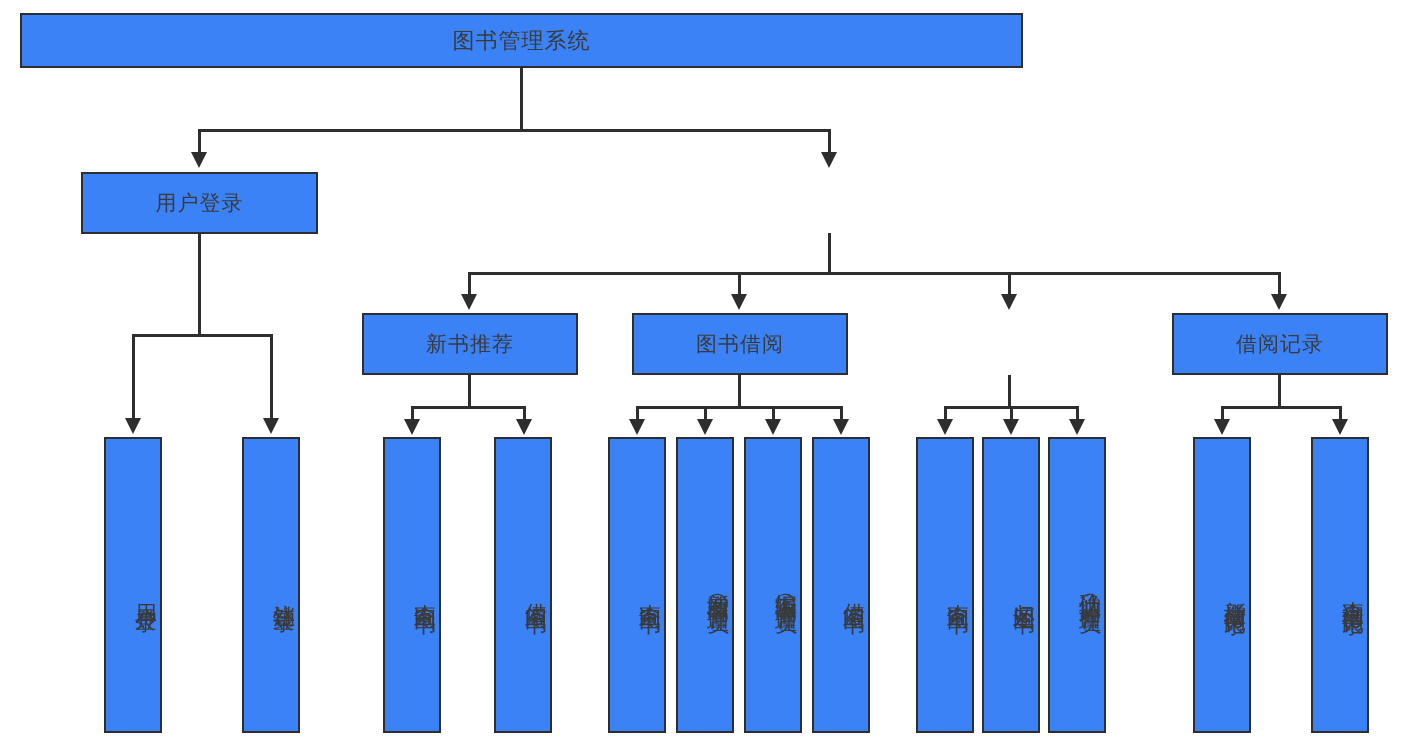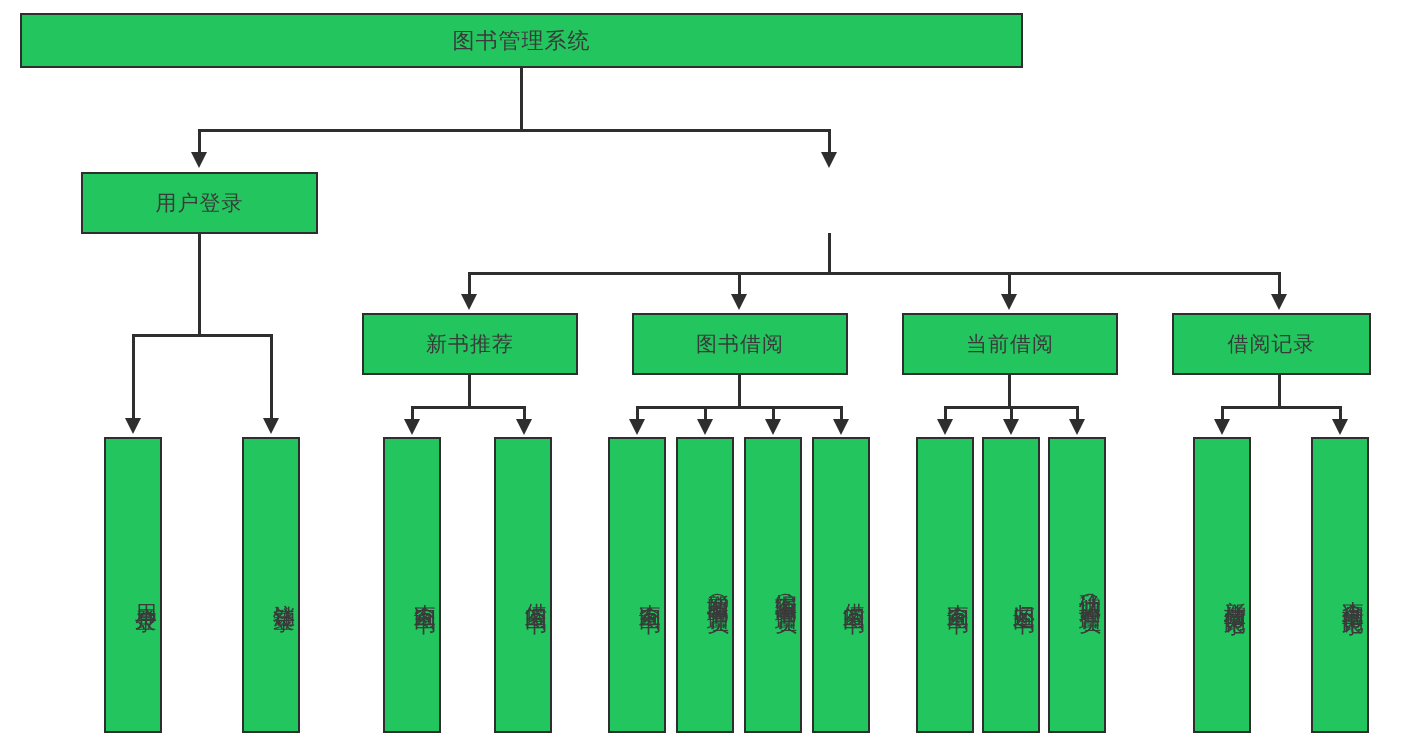--- a/index.html
+++ b/index.html
@@ -16,21 +16,21 @@
     width: 1405px;
     height: 747px;
     background: #ffffff;
     overflow: hidden;
   }
   
   .node {
     position: absolute;
     box-sizing: border-box;
     border: 2.5px solid #2e2e2e;
-    background: #22c55e;
+    background: #3b82f6;
     color: #3a3a3a;
     display: flex;
     align-items: center;
     justify-content: center;
     text-align: center;
     line-height: 1.25;
   }
   .node.horiz {
     font-size: 21px;
     letter-spacing: 1px;
@@ -117,23 +117,22 @@
   <div class="line-v" style="left:1008px; top:272px; height:25px;"></div>
   <div class="arrow" style="left:1001px; top:294px;"></div>
 
   <div class="line-v" style="left:1278px; top:272px; height:25px;"></div>
   <div class="arrow" style="left:1271px; top:294px;"></div>
 
   <div class="node horiz" style="left:362px; top:313px; width:216px; height:62px;">新书推荐</div>
 
   <div class="node horiz" style="left:632px; top:313px; width:216px; height:62px;">图书借阅</div>
 
-  <div class="node horiz" style="left:902px; top:313px; width:216px; height:62px;">当前借阅</div>
 
-  <div class="node horiz" style="left:1172px; top:313px; width:199px; height:62px;">借阅记录</div>
+  <div class="node horiz" style="left:1172px; top:313px; width:216px; height:62px;">借阅记录</div>
 
   <div class="line-v" style="left:468px; top:375px; height:32px;"></div>
   <div class="line-h" style="left:411px; top:406px; width:114px;"></div>
   <div class="line-v" style="left:411px; top:406px; height:15px;"></div>
   <div class="arrow" style="left:404px; top:419px;"></div>
   <div class="line-v" style="left:523px; top:406px; height:15px;"></div>
   <div class="arrow" style="left:516px; top:419px;"></div>
 
   <div class="line-v" style="left:738px; top:375px; height:32px;"></div>
   <div class="line-h" style="left:636px; top:406px; width:206px;"></div>

